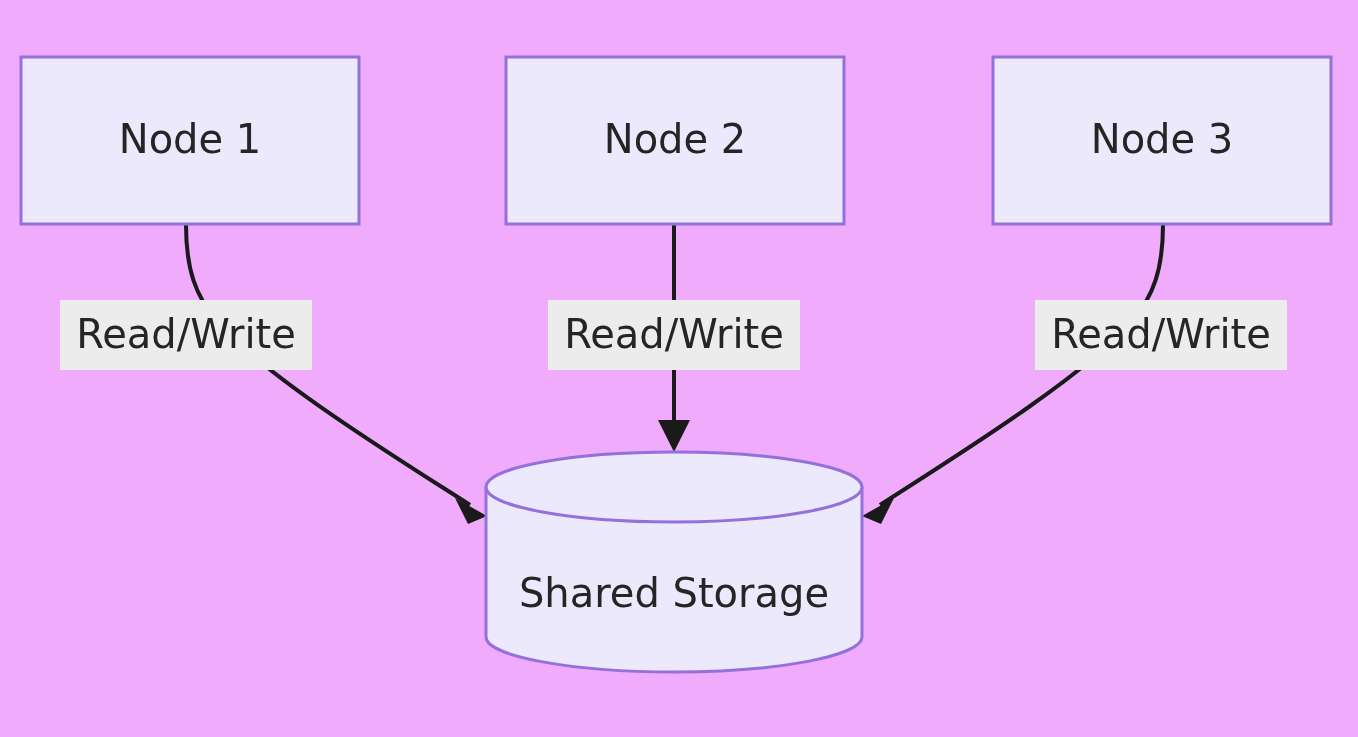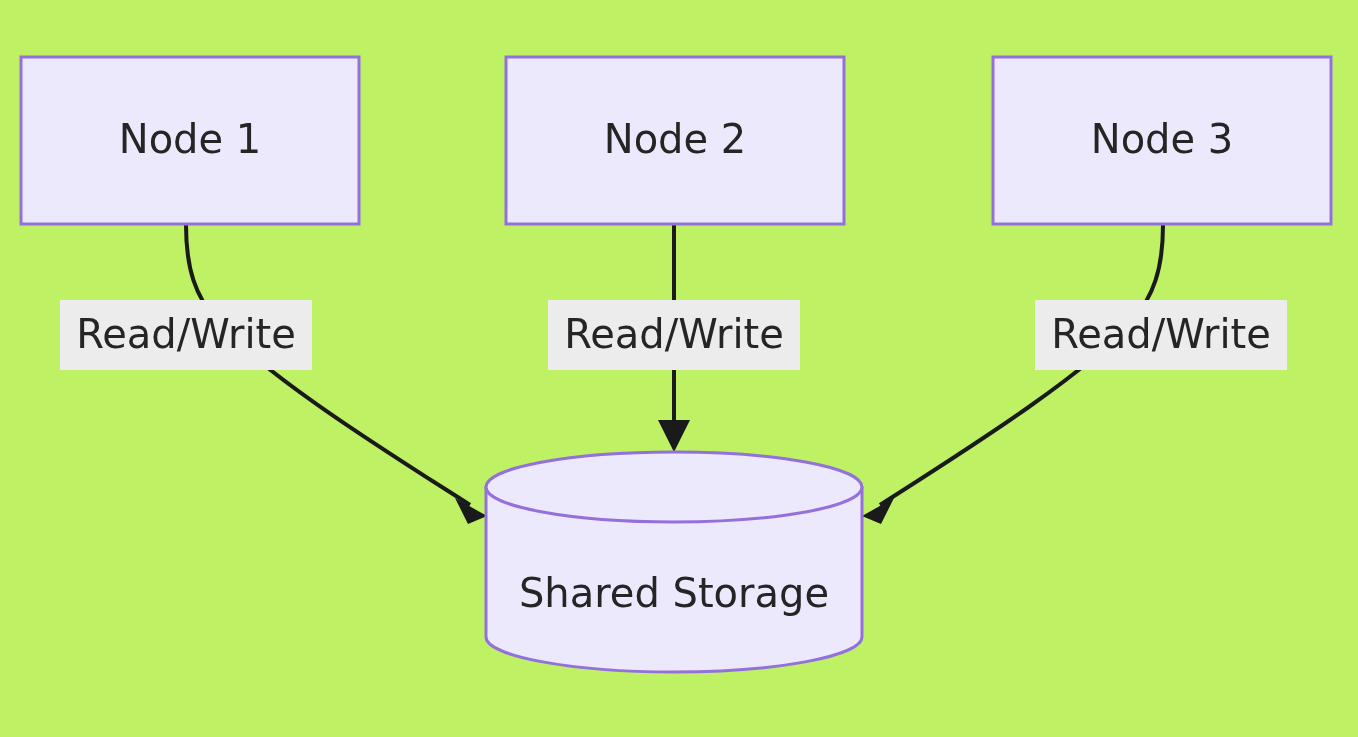--- a/index.html
+++ b/index.html
@@ -10,21 +10,21 @@
   body {
     width: 1358px;
     height: 737px;
     overflow: hidden;
     font-family: "DejaVu Sans", sans-serif;
   }
   #diagram-root {
     position: relative;
     width: 1358px;
     height: 737px;
-    background: #bef264;
+    background: #f0abfc;
   }
   svg.diagram-canvas {
     display: block;
     width: 1358px;
     height: 737px;
   }
   .node-box-rect {
     fill: #ece9fc;
     stroke: #9370db;
     stroke-width: 3;

